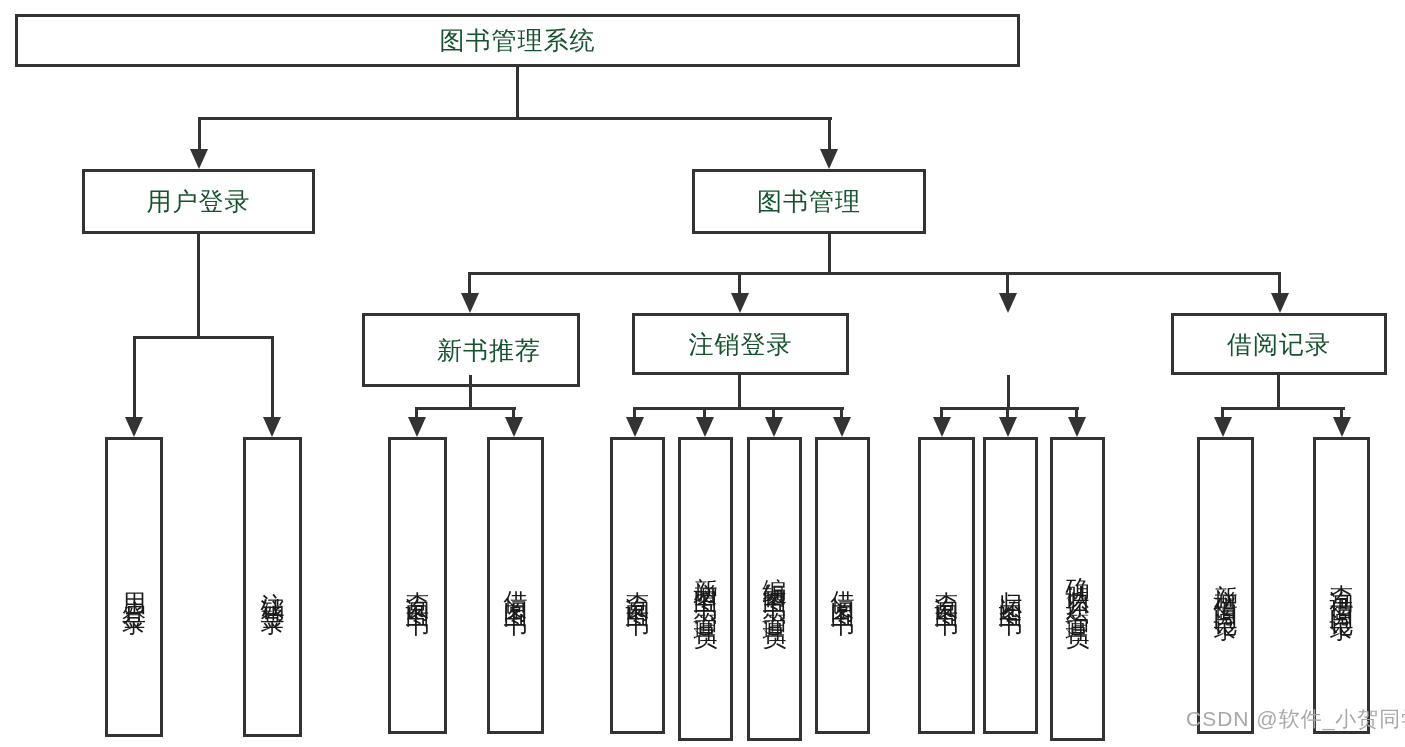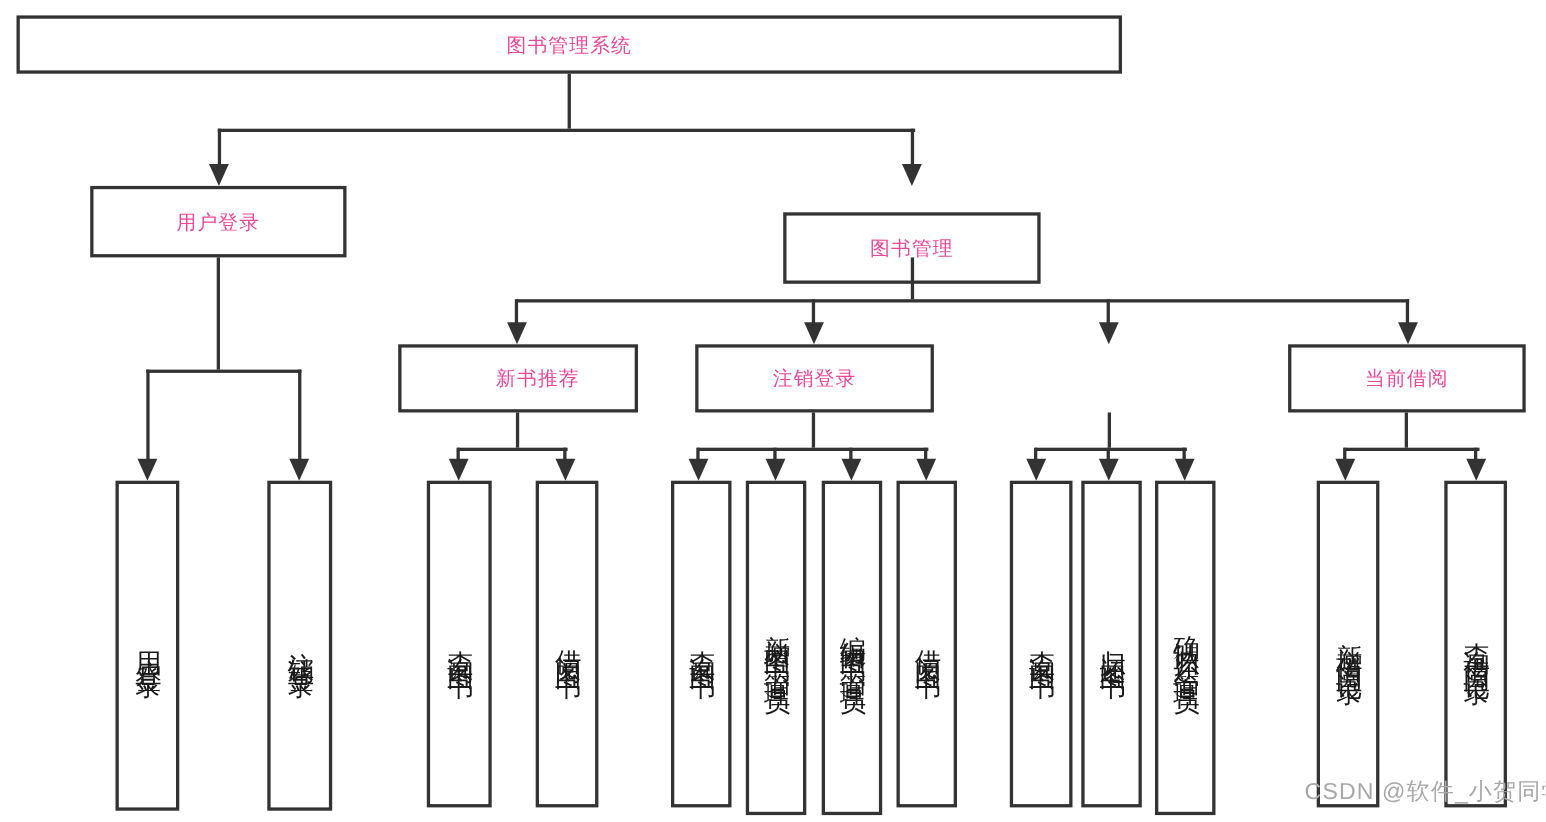--- a/index.html
+++ b/index.html
@@ -4,21 +4,21 @@
 <style>
   html,body { margin:0; padding:0; background:#ffffff; }
   #canvas {
     position:relative; width:1405px; height:747px; background:#ffffff;
     font-family:"Liberation Sans", sans-serif; color:#1a1a1a; overflow:hidden;
   }
   .node, .vnode, .hline, .vline, .arrow, .watermark { position:absolute; box-sizing:border-box; }
   .node {
     border:3px solid #333333; background:#ffffff;
     display:flex; align-items:center; justify-content:center;
-    font-size:18px; letter-spacing:1px; color:#ec4899;
+    font-size:25px; letter-spacing:1px; color:#14532d;
   }
   .vnode {
     border:3px solid #333333; background:#ffffff;
     display:flex; align-items:center; justify-content:center;
     writing-mode:vertical-lr; text-orientation:mixed;
     font-size:24px; letter-spacing:7px; color:#1a1a1a; line-height:1;
   }
   .hline { background:#333333; height:3px; }
   .vline { background:#333333; width:3px; }
   .arrow {
@@ -37,43 +37,43 @@
   <div class="node" style="left:15px; top:14px; width:1005px; height:53px;">图书管理系统</div>
 
   <div class="vline" style="left:516px; top:67px; height:50px;"></div>
   <div class="hline" style="left:198px; top:117px; width:634px;"></div>
   <div class="vline" style="left:198px; top:117px; height:36px;"></div>
   <div class="arrow" style="left:190px; top:149px;"></div>
   <div class="vline" style="left:828px; top:117px; height:36px;"></div>
   <div class="arrow" style="left:820px; top:149px;"></div>
 
   <div class="node" style="left:82px; top:169px; width:233px; height:65px;">用户登录</div>
-  <div class="node" style="left:712px; top:169px; width:234px; height:65px;margin-top:24px;">图书管理</div>
+  <div class="node" style="left:692px; top:169px; width:234px; height:65px;">图书管理</div>
 
   <div class="vline" style="left:197px; top:234px; height:102px;"></div>
   <div class="hline" style="left:133px; top:336px; width:141px;"></div>
   <div class="vline" style="left:133px; top:336px; height:85px;"></div>
   <div class="arrow" style="left:125px; top:417px;"></div>
   <div class="vline" style="left:271px; top:336px; height:85px;"></div>
   <div class="arrow" style="left:263px; top:417px;"></div>
 
   <div class="vline" style="left:828px; top:234px; height:38px;"></div>
   <div class="hline" style="left:469px; top:272px; width:812px;"></div>
   <div class="vline" style="left:468px; top:272px; height:25px;"></div>
   <div class="arrow" style="left:461px; top:293px;"></div>
   <div class="vline" style="left:738px; top:272px; height:25px;"></div>
   <div class="arrow" style="left:731px; top:293px;"></div>
   <div class="vline" style="left:1006px; top:272px; height:25px;"></div>
   <div class="arrow" style="left:999px; top:293px;"></div>
   <div class="vline" style="left:1278px; top:272px; height:25px;"></div>
   <div class="arrow" style="left:1271px; top:293px;"></div>
 
-  <div class="node" style="left:362px; top:313px; width:218px; height:62px;padding-left:36px;">新书推荐</div>
+  <div class="node" style="left:362px; top:313px; width:218px; height:74px;padding-left:36px;">新书推荐</div>
   <div class="node" style="left:632px; top:313px; width:217px; height:62px;">注销登录</div>
-  <div class="node" style="left:1171px; top:313px; width:216px; height:62px;">当前借阅</div>
+  <div class="node" style="left:1171px; top:313px; width:216px; height:62px;">借阅记录</div>
 
   <div class="vline" style="left:469px; top:375px; height:32px;"></div>
   <div class="hline" style="left:416px; top:407px; width:100px;"></div>
   <div class="vline" style="left:415px; top:407px; height:14px;"></div>
   <div class="arrow" style="left:408px; top:417px;"></div>
   <div class="vline" style="left:512px; top:407px; height:14px;"></div>
   <div class="arrow" style="left:505px; top:417px;"></div>
 
   <div class="vline" style="left:738px; top:375px; height:32px;"></div>
   <div class="hline" style="left:634px; top:407px; width:210px;"></div>

